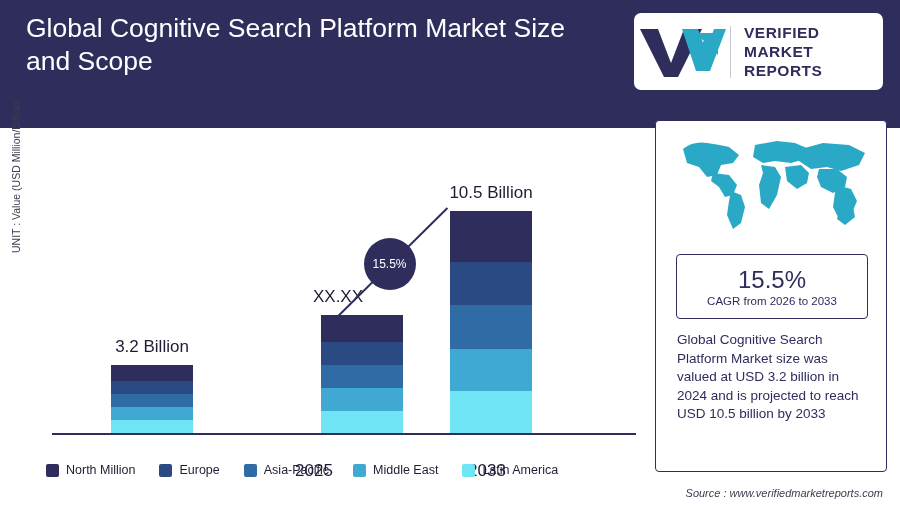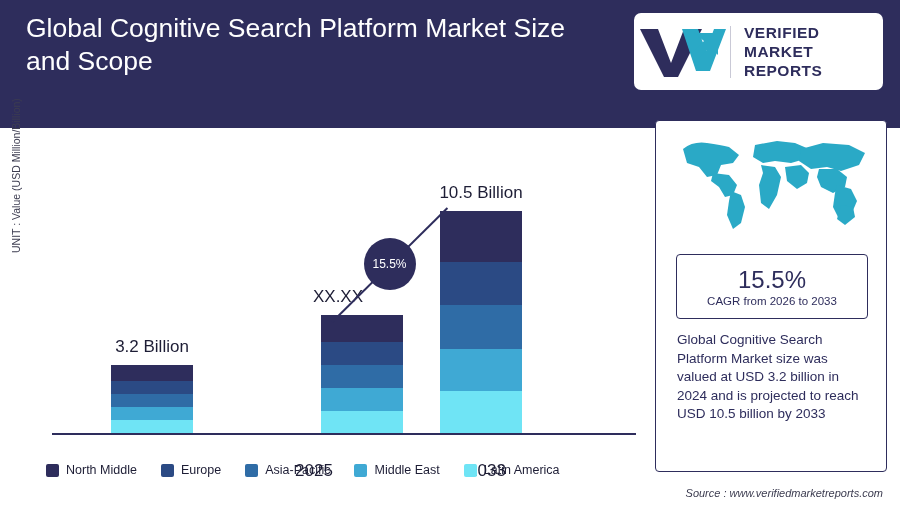--- a/index.html
+++ b/index.html
@@ -143,38 +143,38 @@
       </div>
       <div class="bar-group" style="left: 221px; padding-left: 48px;">
         <div class="seg" style="background: rgb(46, 45, 92); height: 27.4857px;"></div>
         <div class="seg" style="background: rgb(43, 74, 132); height: 22.6229px;"></div>
         <div class="seg" style="background: rgb(47, 108, 166); height: 23.68px;"></div>
         <div class="seg" style="background: rgb(63, 169, 212); height: 22.6229px;"></div>
         <div class="seg" style="background: rgb(111, 228, 245); height: 21.9886px;"></div>
         <div class="bar-label" style="bottom: 126.4px;">XX.XX</div>
       </div>
       <div class="cat-label" style="left: 202px;">2025</div>
-      <div class="bar-group" style="left: 388px;">
+      <div class="bar-group" style="left: 398px;">
         <div class="seg" style="background: rgb(46, 45, 92); height: 51.3771px;"></div>
         <div class="seg" style="background: rgb(43, 74, 132); height: 42.2857px;"></div>
         <div class="seg" style="background: rgb(47, 108, 166); height: 44.4px;"></div>
         <div class="seg" style="background: rgb(63, 169, 212); height: 42.2857px;"></div>
         <div class="seg" style="background: rgb(111, 228, 245); height: 41.6514px;"></div>
         <div class="bar-label" style="bottom: 230px;">10.5 Billion</div>
       </div>
       <div class="cat-label" style="left: 375px;">2033</div>
       <div class="connector" style="left: 280px; top: 197.6px; width: 161.648px; transform: rotate(-44.6491deg);"></div>
       <div class="cagr-bubble" style="left: 311.5px; top: 114.8px;">15.5%</div>
     </div>
 </div>
 
 <div class="legend" id="legend">
     <div class="legend-item">
       <span class="legend-swatch" style="background: rgb(46, 45, 92);"></span>
-      <span class="legend-text">North Middle</span>
+      <span class="legend-text">North Million</span>
     </div>
     <div class="legend-item">
       <span class="legend-swatch" style="background: rgb(43, 74, 132);"></span>
       <span class="legend-text">Europe</span>
     </div>
     <div class="legend-item">
       <span class="legend-swatch" style="background: rgb(47, 108, 166);"></span>
       <span class="legend-text">Asia-Pacific</span>
     </div>
     <div class="legend-item">

